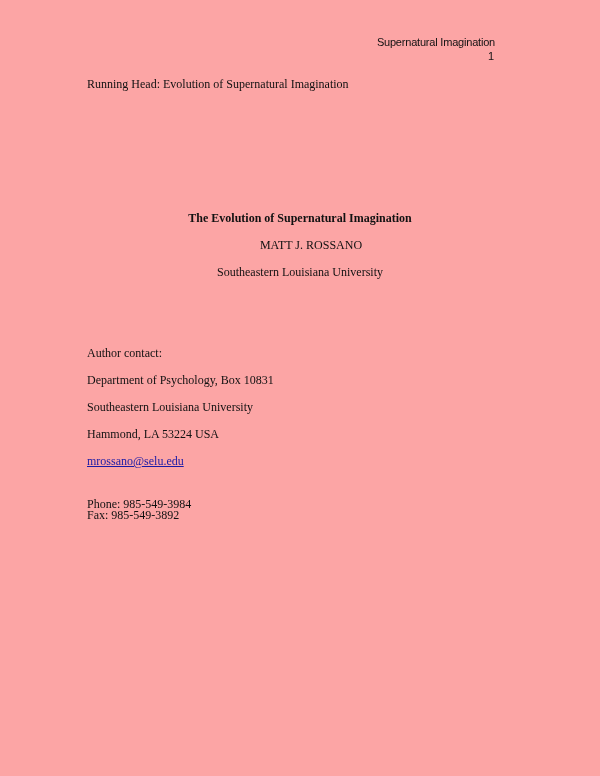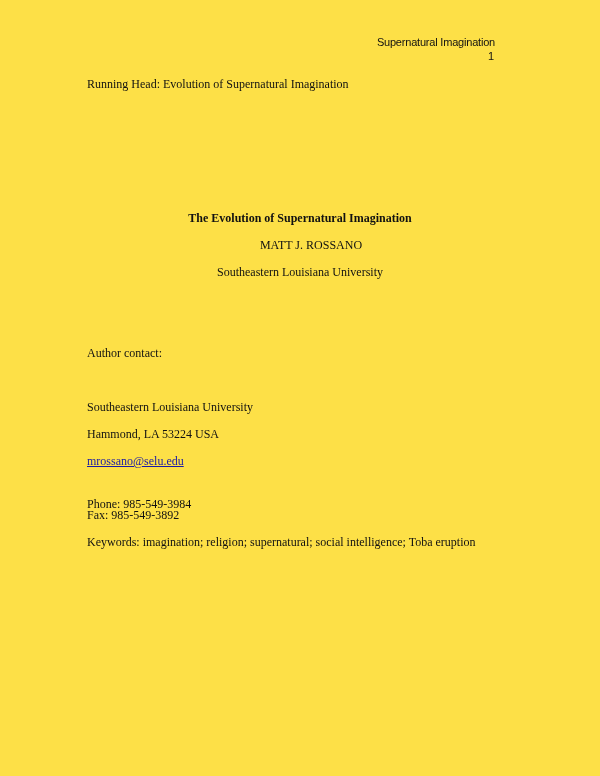--- a/index.html
+++ b/index.html
@@ -1,17 +1,17 @@
 <!DOCTYPE html>
 <html><head>
   <meta charset="utf-8">
   <style>
     html, body { margin: 0; padding: 0; background: #ffffff; }
     body { width: 600px; height: 776px; position: relative; overflow: hidden; }
-    .page { position: absolute; left: 0; top: 0; width: 600px; height: 776px; background: #fde047; color: #000; }
+    .page { position: absolute; left: 0; top: 0; width: 600px; height: 776px; background: #fca5a5; color: #000; }
     .hdr { position: absolute; right: 105px; font-family: "Liberation Sans", sans-serif; font-size: 11px; color: #111; text-align: right; letter-spacing: -0.2px; }
     .hdr-title { top: 36px; }
     .hdr-num { top: 50px; right: 106px; }
     .serif { font-family: "Liberation Serif", serif; font-size: 12px; color: #111; position: absolute; white-space: nowrap; }
     .left { left: 87px; }
     .center { left: 0; width: 600px; text-align: center; }
     .bold { font-weight: bold; }
     a.link { color: #1a1aa6; text-decoration: underline; }
   </style>
 </head>
@@ -21,21 +21,21 @@
   <div class="hdr hdr-title">Supernatural Imagination</div>
   <div class="hdr hdr-num">1</div>
 
   <div class="serif left" style="top:77px;">Running Head: Evolution of Supernatural Imagination</div>
 
   <div class="serif center bold" style="top:211px;">The Evolution of Supernatural Imagination</div>
   <div class="serif center" style="top:238px;padding-left:11px;">MATT J. ROSSANO</div>
   <div class="serif center" style="top:265px;">Southeastern Louisiana University</div>
 
   <div class="serif left" style="top:346px;">Author contact:</div>
+  <div class="serif left" style="top:373px;">Department of Psychology, Box 10831</div>
   <div class="serif left" style="top:400px;">Southeastern Louisiana University</div>
   <div class="serif left" style="top:427px;">Hammond, LA 53224 USA</div>
   <div class="serif left" style="top:454px;">
     <a class="link">mrossano@selu.edu</a>
   </div>
   <div class="serif left" style="top:481px;margin-top:16px;">Phone: 985-549-3984</div>
   <div class="serif left" style="top:508px;">Fax: 985-549-3892</div>
-  <div class="serif left" style="top:535px;">Keywords: imagination; religion; supernatural; social intelligence; Toba eruption</div>
 </div>
 
 </body></html>

